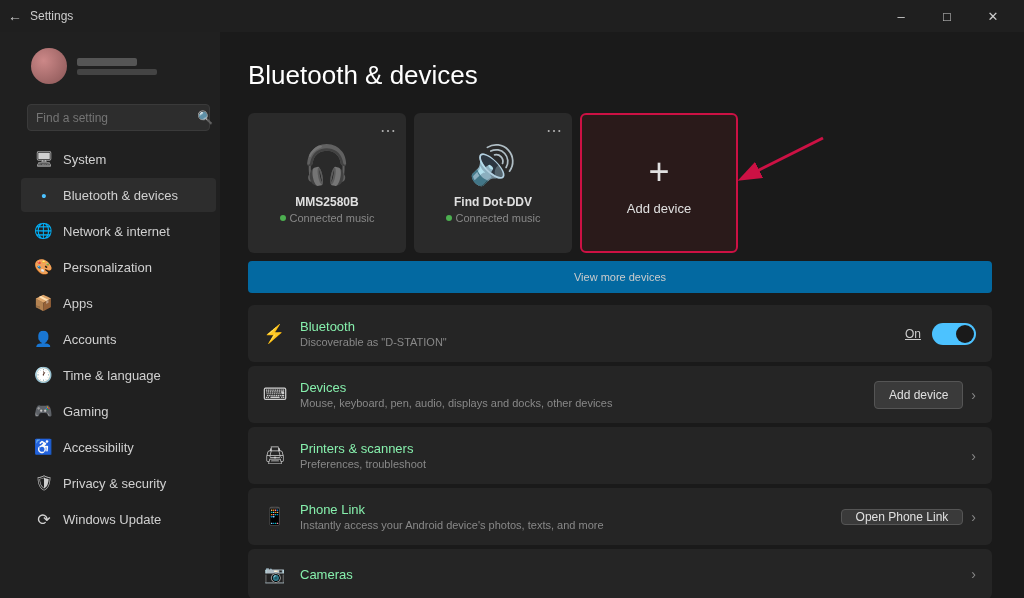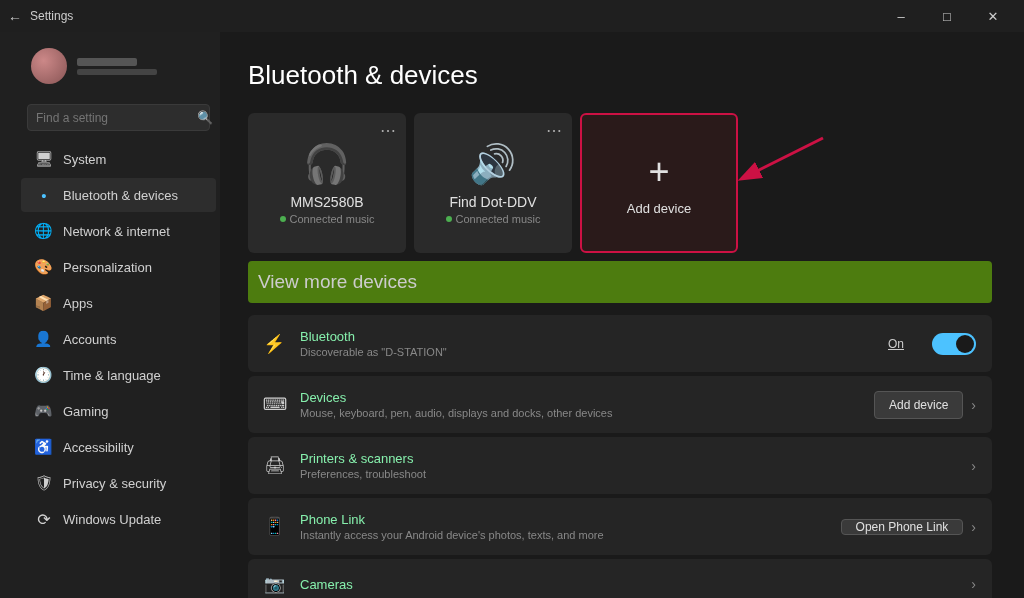--- a/index.html
+++ b/index.html
@@ -176,23 +176,23 @@
       font-size: 16px;
       color: #aaa;
       cursor: pointer;
     }
     .device-icon {
       font-size: 38px;
       margin-bottom: 8px;
       color: #ccc;
     }
     .device-name {
-      font-size: 14px;
+      font-size: 12px;
       color: #e0e0e0;
-      font-weight: 400;
+      font-weight: 700;
     }
     .device-status {
       font-size: 11px;
       color: #888;
       display: flex;
       align-items: center;
       gap: 4px;
       margin-top: 3px;
     }
     .status-dot {
@@ -229,27 +229,27 @@
     .red-arrow {
       position: absolute;
       right: -80px;
       top: 40px;
       width: 80px;
       height: 60px;
       pointer-events: none;
     }
 
     .view-more {
-      background: #4d7c0f;
+      background: #0369a1;
       border: none;
       color: #ccc;
-      font-size: 19px;
+      font-size: 11px;
       padding: 10px;
       width: 100%;
-      text-align: left;
+      text-align: center;
       cursor: pointer;
       border-radius: 4px;
       margin-bottom: 12px;
     }
 
     
     .settings-row {
       display: flex;
       align-items: center;
       padding: 14px 16px;
@@ -304,21 +304,21 @@
       width: 18px;
       height: 18px;
       background: #1a1a1a;
       border-radius: 50%;
       position: absolute;
       right: 2px;
     }
     .toggle-label {
       font-size: 12px;
       color: #ccc;
-      margin-right: 20px;
+      margin-right: 3px;
       text-decoration: underline;
     }
 
     
     .add-device-btn {
       background: #3a3a3a;
       border: 1px solid #555;
       color: #e0e0e0;
       font-size: 12px;
       padding: 6px 14px;

